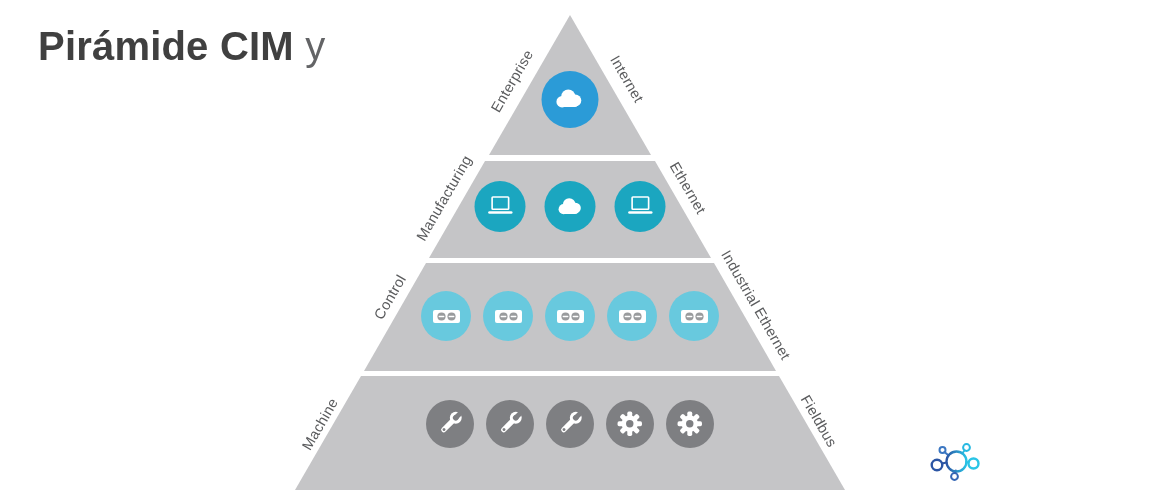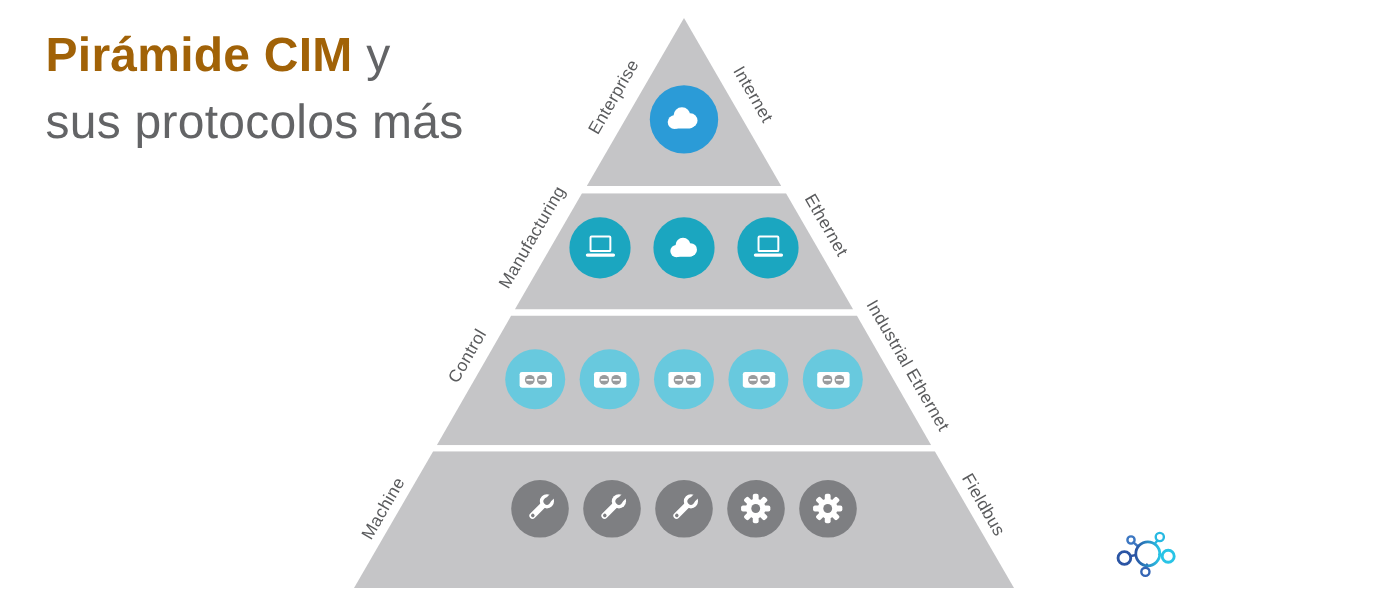--- a/index.html
+++ b/index.html
@@ -4,21 +4,21 @@
 <style>
   html,body { margin:0; padding:0; background:#ffffff; }
   .canvas {
     position:relative; width:1160px; height:497px; background:#ffffff;
     overflow:hidden; font-family:"Liberation Sans", sans-serif;
   }
 
   
   .title { position:absolute; left:38px; top:18px; font-size:40px; line-height:56px;
            font-weight:300; color:#606163; letter-spacing:0.2px; }
-  .title .t-bold { font-weight:700; color:#a16207; }
+  .title .t-bold { font-weight:700; color:#404040; }
   .title .t-light { font-weight:300; color:#636466; }
 
   
   .pyramid { position:absolute; left:295px; top:15px; width:550px; height:475px; }
   .pyr-level { position:absolute; left:0; top:0; width:550px; height:475px; }
   .lvl-1 { clip-path:polygon(275px 0px, 356px 140px, 194px 140px); }
   .lvl-2 { clip-path:polygon(190px 146px, 360px 146px, 416px 243px, 134px 243px); }
   .lvl-3 { clip-path:polygon(131px 248px, 419px 248px, 481px 356px, 69px 356px); }
   .lvl-4 { clip-path:polygon(66px 361px, 484px 361px, 550px 475px, 0px 475px); }
 
@@ -50,21 +50,20 @@
   
   .logo { position:absolute; left:926px; top:438px; width:62px; height:54px; }
 </style>
 </head>
 <body>
 
 <div class="canvas">
 
   <div class="title">
     <div><span class="t-bold">Pirámide CIM</span><span class="t-light"> y</span></div>
-    <div class="t-light">sus protocolos más</div>
   </div>
 
   <div class="pyramid">
     <div class="pyr-level lvl-1" style="background-color: rgb(197, 197, 199);"></div>
     <div class="pyr-level lvl-2" style="background-color: rgb(197, 197, 199);"></div>
     <div class="pyr-level lvl-3" style="background-color: rgb(197, 197, 199);"></div>
     <div class="pyr-level lvl-4" style="background-color: rgb(197, 197, 199);"></div>
 
     <div class="icon-row row-1">
         <span class="icon-circle" style="height: 57px; width: 57px; background-color: rgb(43, 155, 215);">

